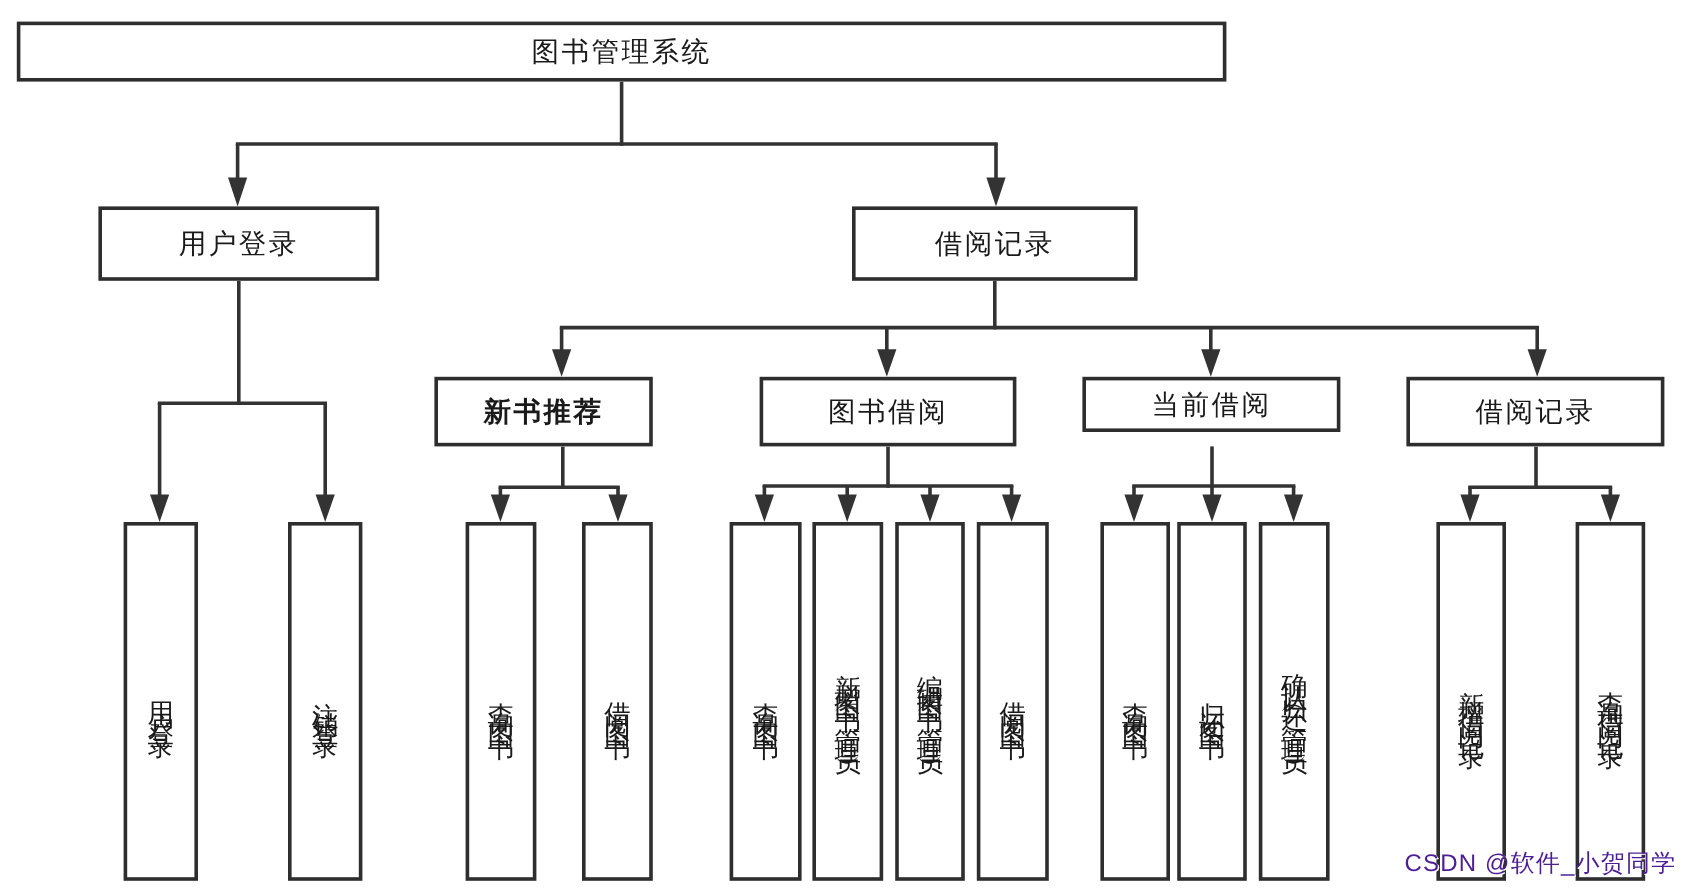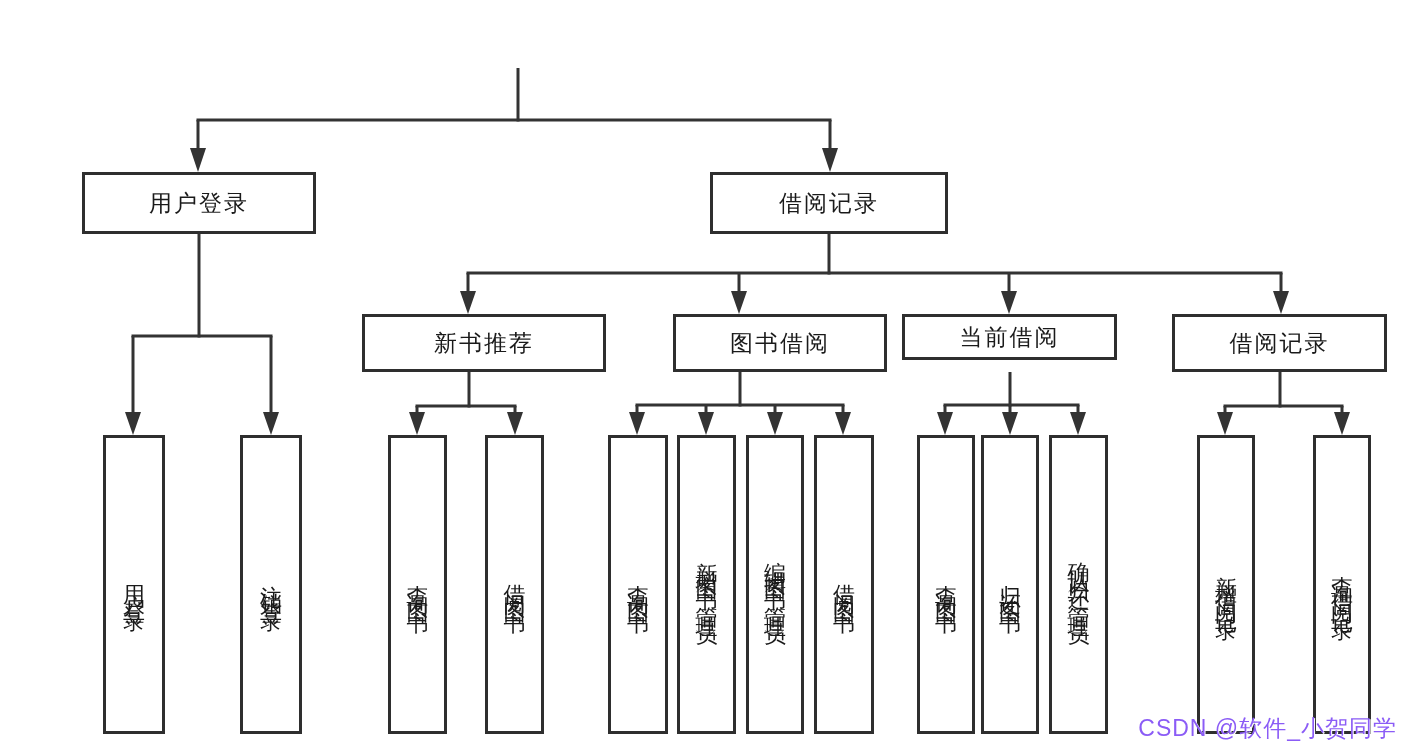--- a/index.html
+++ b/index.html
@@ -42,23 +42,23 @@
     writing-mode: vertical-rl;
     text-orientation: mixed;
     font-size: 22px;
     letter-spacing: 9px;
     line-height: 1;
     white-space: nowrap;
   }
   .watermark {
     position: absolute;
     right: 8px;
-    bottom: 3px;
-    font-size: 23px;
-    color: #8b5cf6;
+    bottom: 14px;
+    font-size: 20px;
+    color: #4c1d95;
     text-shadow: 1px 1px 0 #ffffff;
     letter-spacing: 1px;
     white-space: nowrap;
     z-index: 5;
   }
 </style>
 </head>
 <body>
 
 <div class="canvas">
@@ -125,26 +125,27 @@
       <polygon points="767,412 783,412 775,435"></polygon>
       <polygon points="835,412 851,412 843,435"></polygon>
       <polygon points="937,412 953,412 945,435"></polygon>
       <polygon points="1002,412 1018,412 1010,435"></polygon>
       <polygon points="1070,412 1086,412 1078,435"></polygon>
       <polygon points="1217,412 1233,412 1225,435"></polygon>
       <polygon points="1334,412 1350,412 1342,435"></polygon>
     </g>
   </svg>
 
+  <div class="box hbox" style="left:14px; top:18px; width:1008px; height:50px;">图书管理系统</div>
 
   <div class="box hbox" style="left:82px; top:172px; width:234px; height:62px;">用户登录</div>
   <div class="box hbox" style="left:710px; top:172px; width:238px; height:62px;">借阅记录</div>
 
-  <div class="box hbox" style="left:362px; top:314px; width:244px; height:58px;">新书推荐</div>
-  <div class="box hbox" style="left:633px; top:314px; width:214px; height:58px;margin-left:40px;">图书借阅</div>
+  <div class="box hbox" style="left:362px; top:314px; width:182px; height:58px;font-weight:bold;">新书推荐</div>
+  <div class="box hbox" style="left:633px; top:314px; width:214px; height:58px;">图书借阅</div>
   <div class="box hbox" style="left:902px; top:314px; width:215px; height:46px;">当前借阅</div>
   <div class="box hbox" style="left:1172px; top:314px; width:215px; height:58px;">借阅记录</div>
 
   <div class="box vbox" style="left:103px; top:435px; width:62px; height:299px;">
     <span>用户登录</span>
   </div>
   <div class="box vbox" style="left:240px; top:435px; width:62px; height:299px;">
     <span>注销登录</span>
   </div>
 

